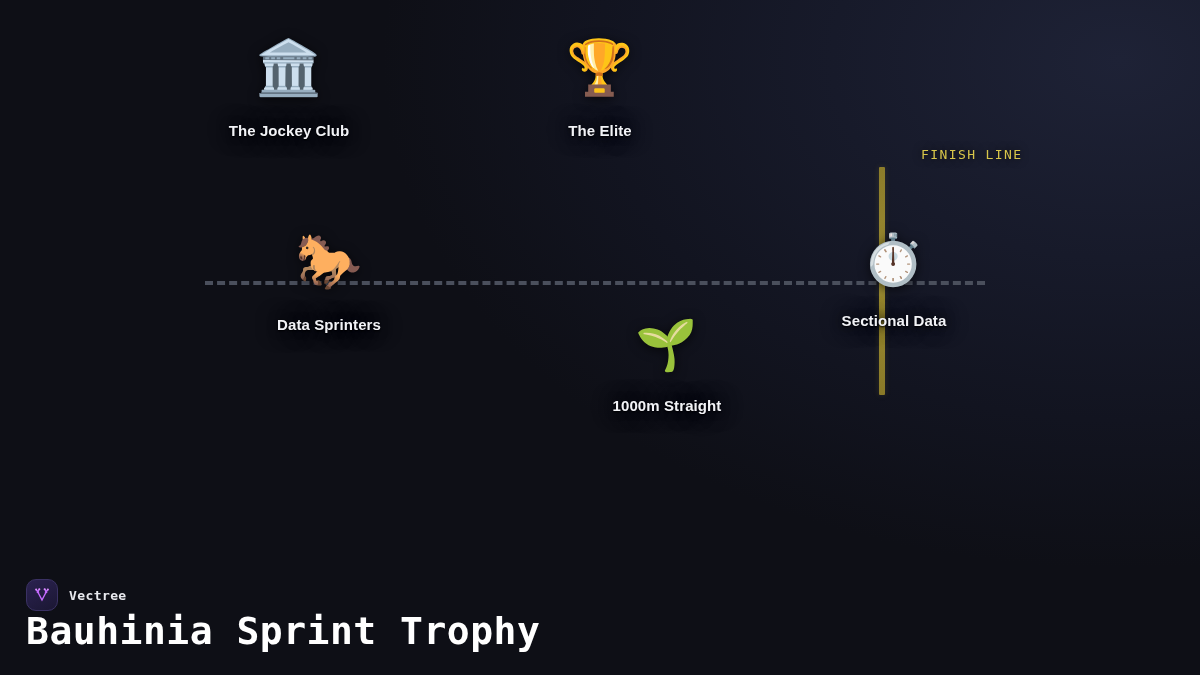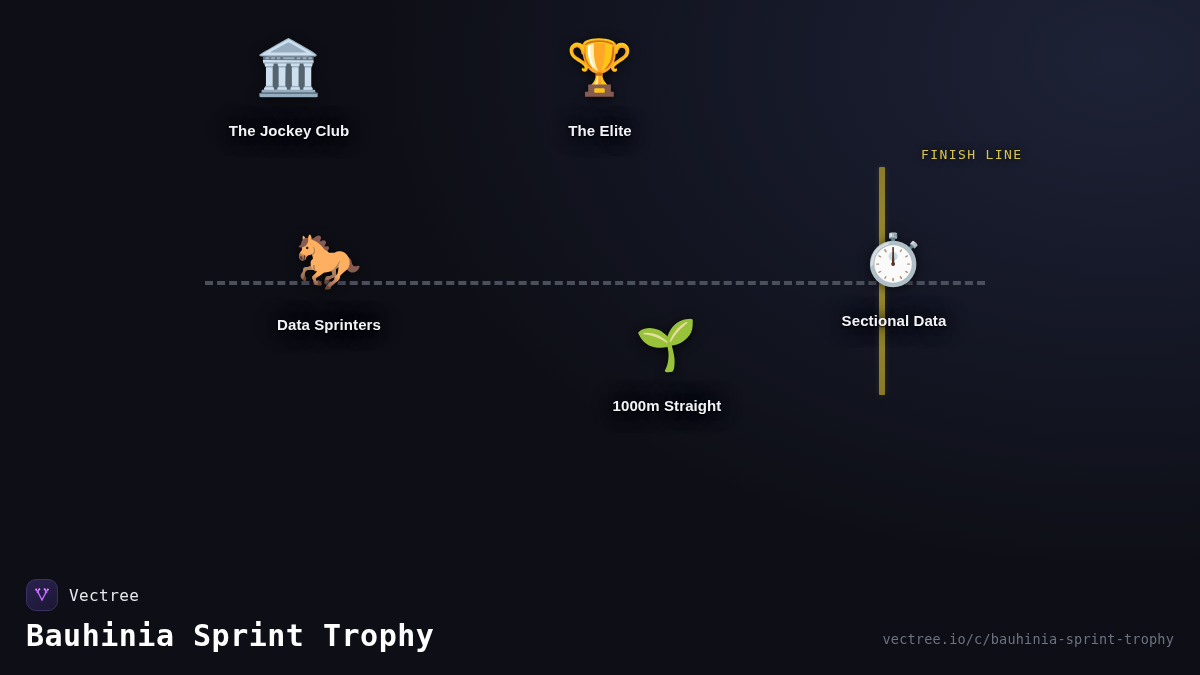--- a/index.html
+++ b/index.html
@@ -82,28 +82,28 @@
   }
   .brand-mark {
     width:32px; height:32px;
     border-radius:10px;
     background:linear-gradient(150deg,#2b2250 0%, #221c40 55%, #1b1733 100%);
     border:1px solid #3a3163;
     display:flex; align-items:center; justify-content:center;
   }
   .brand-name {
     font-family:"DejaVu Sans Mono","Liberation Mono",monospace;
-    font-size:16px; font-weight:normal;
+    font-size:13px; font-weight:bold;
     color:#e8e9ee; letter-spacing:.4px;
   }
   .title {
     position:absolute;
     left:26px; bottom:22px;
     font-family:"DejaVu Sans Mono","Liberation Mono",monospace;
-    font-size:30px; font-weight:bold;
+    font-size:38px; font-weight:bold;
     color:#ffffff; letter-spacing:.5px;
   }
   .url {
     position:absolute;
     right:26px; bottom:28px;
     font-family:"DejaVu Sans Mono","Liberation Mono",monospace;
     font-size:13.5px;
     color:#6d7180; letter-spacing:.2px;
   }
 </style>
@@ -159,16 +159,15 @@
             <circle cx="8.8" cy="5" r="1.25"></circle>
             <circle cx="19" cy="5.3" r="1.25"></circle>
             <circle cx="15.2" cy="5" r="1.25"></circle>
           </g>
         </svg>
       </div>
       <span class="brand-name">Vectree</span>
     </div>
 
     <div class="title">Bauhinia Sprint Trophy</div>
-    <div class="url">vectree.io/c/bauhinia-sprint-trophy</div>
   </div>
 
 </div>
 
 </body></html>

